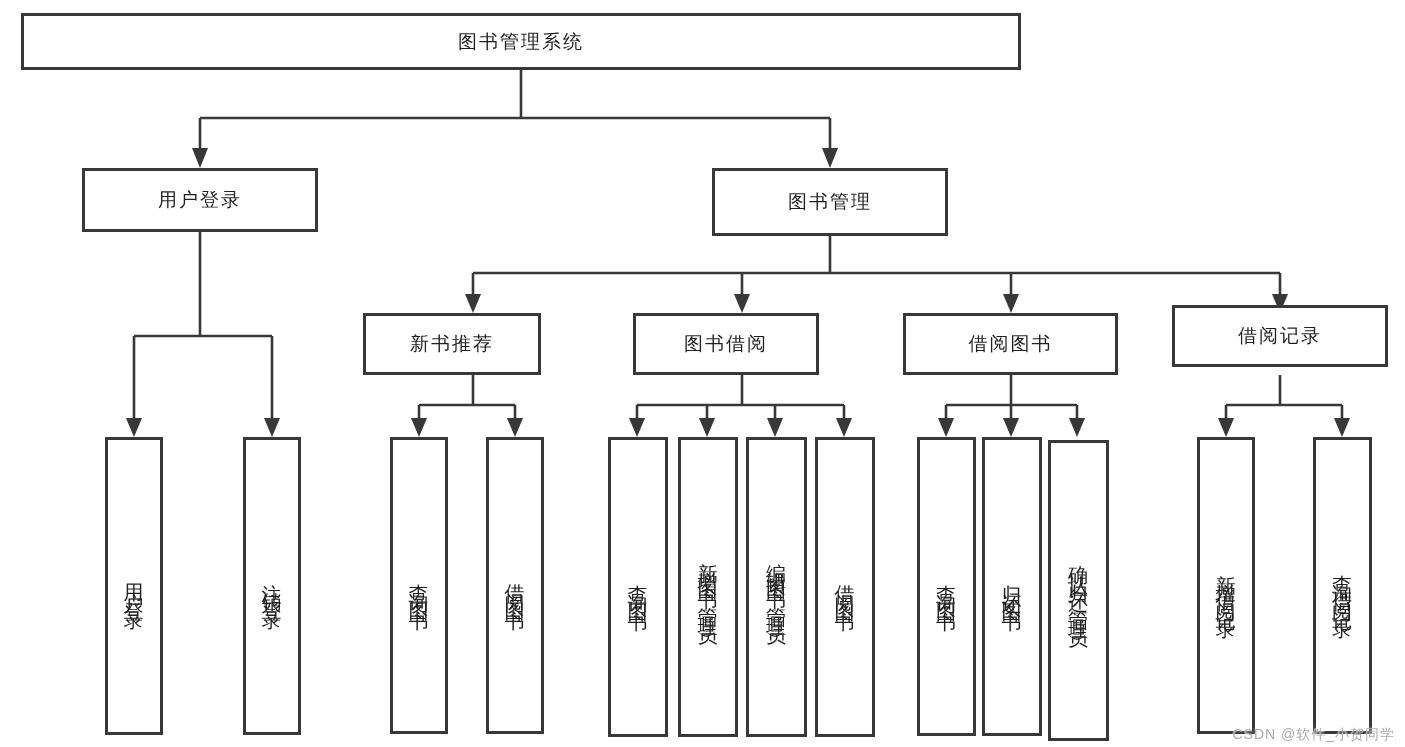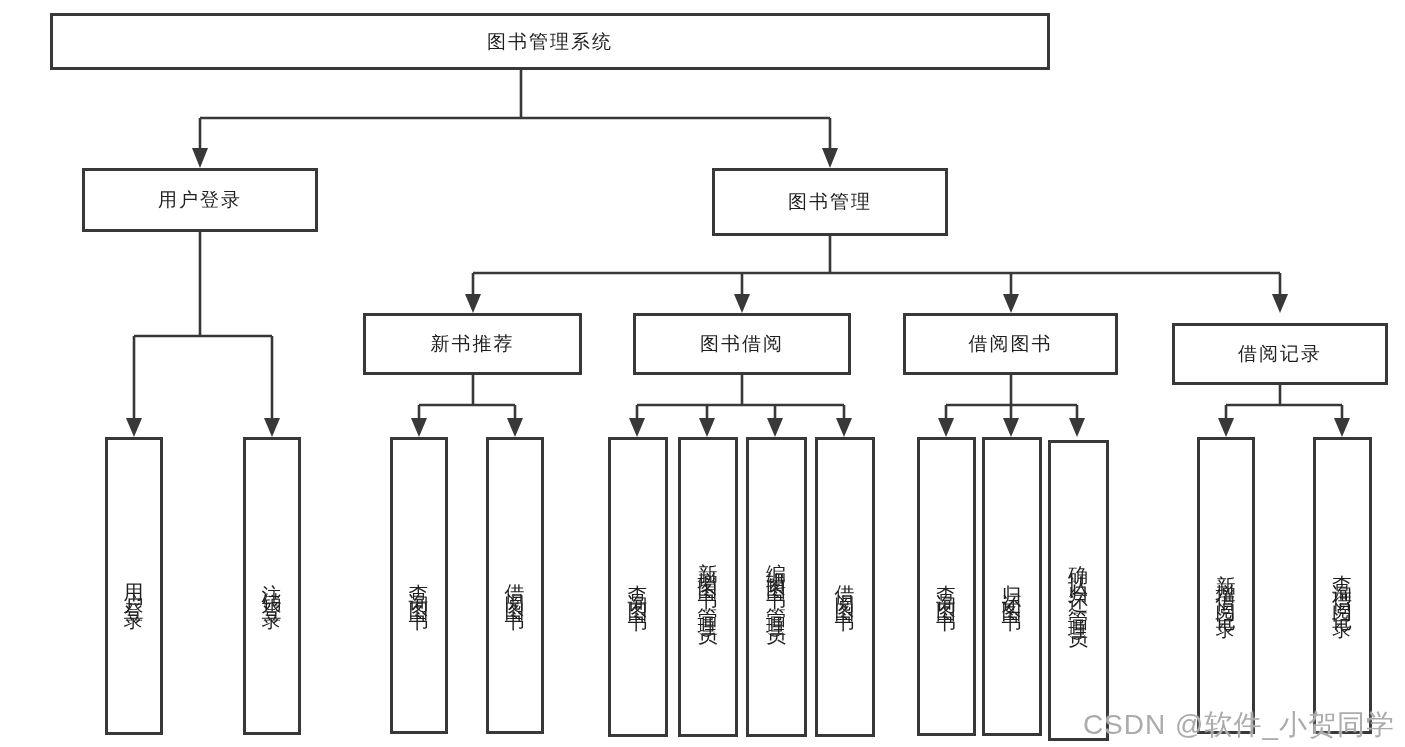--- a/index.html
+++ b/index.html
@@ -33,21 +33,21 @@
     text-orientation: mixed;
     font-size: 20px;
     letter-spacing: 9px;
     line-height: 1;
     white-space: nowrap;
   }
   .watermark {
     position: absolute;
     right: 10px;
     bottom: 3px;
-    font-size: 28px;
+    font-size: 14px;
     color: #ababab;
     letter-spacing: 1px;
     text-shadow: 0 0 2px #ffffff;
     z-index: 5;
   }
   .wire  { stroke: #383838; stroke-width: 2.6; fill: none; }
   .ahead { fill: #383838; stroke: none; }
 </style>
 </head>
 <body>
@@ -83,41 +83,41 @@
     <path class="wire" d="M1011 375 V405 M946 405 H1077 M946 405 V419 M1011 405 V419 M1077 405 V419"></path>
     <polygon class="ahead" points="938,418 954,418 946,437"></polygon>
     <polygon class="ahead" points="1003,418 1019,418 1011,437"></polygon>
     <polygon class="ahead" points="1069,418 1085,418 1077,437"></polygon>
 
     <path class="wire" d="M1280 375 V405 M1226 405 H1342 M1226 405 V419 M1342 405 V419"></path>
     <polygon class="ahead" points="1218,418 1234,418 1226,437"></polygon>
     <polygon class="ahead" points="1334,418 1350,418 1342,437"></polygon>
   </svg>
 
-  <div class="node root" style="left:21px; top:13px; width:1000px; height:57px;margin-left:29px;">
+  <div class="node root" style="left:21px; top:13px; width:1000px; height:57px;">
     <span>图书管理系统</span>
   </div>
 
   <div class="node hnode" style="left:82px; top:168px; width:236px; height:64px;">
     <span>用户登录</span>
   </div>
   <div class="node hnode" style="left:712px; top:168px; width:236px; height:68px;">
     <span>图书管理</span>
   </div>
 
-  <div class="node hnode" style="left:363px; top:313px; width:219px; height:62px;">
+  <div class="node hnode" style="left:363px; top:313px; width:178px; height:62px;">
     <span>新书推荐</span>
   </div>
-  <div class="node hnode" style="left:633px; top:313px; width:218px; height:62px;">
+  <div class="node hnode" style="left:633px; top:313px; width:186px; height:62px;">
     <span>图书借阅</span>
   </div>
   <div class="node hnode" style="left:903px; top:313px; width:215px; height:62px;">
     <span>借阅图书</span>
   </div>
-  <div class="node hnode" style="left:1172px; top:323px; width:216px; height:62px;">
+  <div class="node hnode" style="left:1172px; top:305px; width:216px; height:62px;">
     <span>借阅记录</span>
   </div>
 
   <div class="node vnode" style="left:105px; top:437px; width:58px; height:298px;">
     <span class="vtxt">用户登录</span>
   </div>
   <div class="node vnode" style="left:243px; top:437px; width:58px; height:298px;">
     <span class="vtxt">注销登录</span>
   </div>
 

